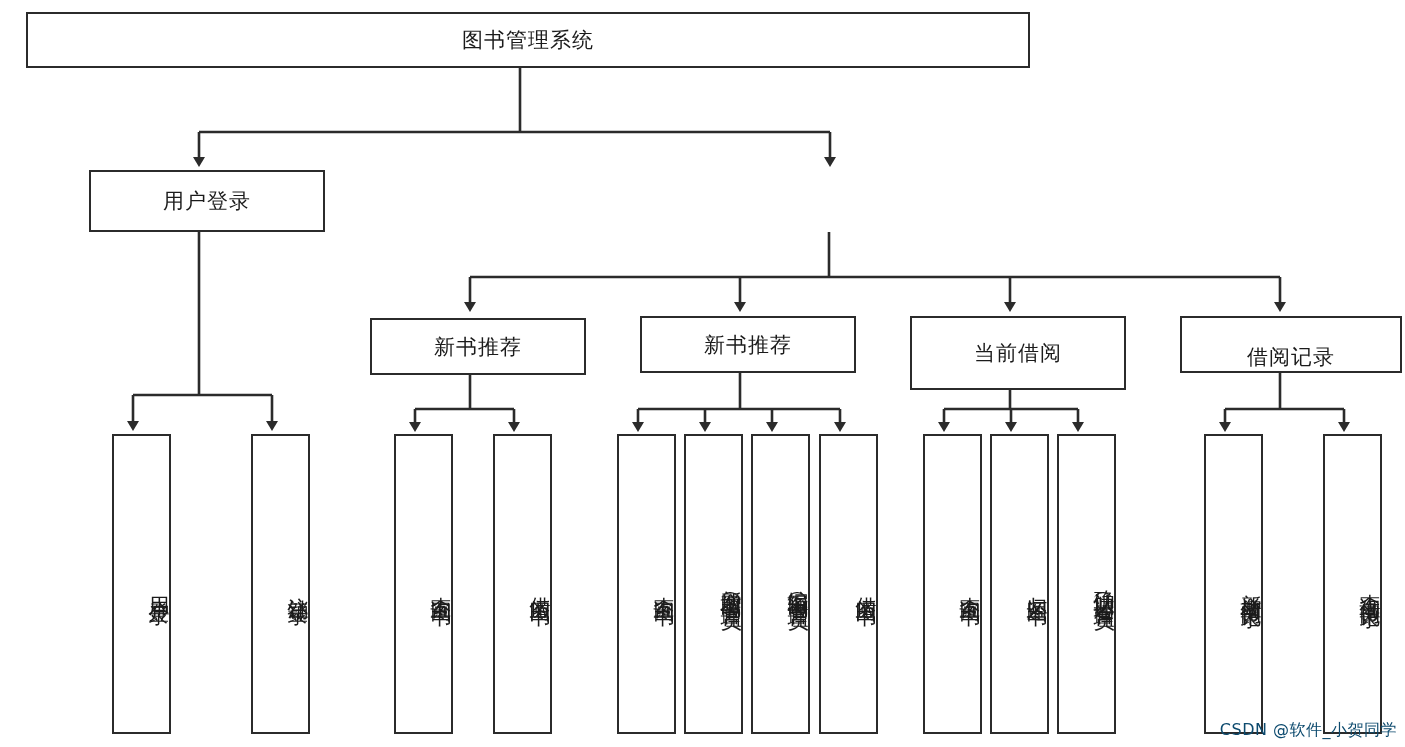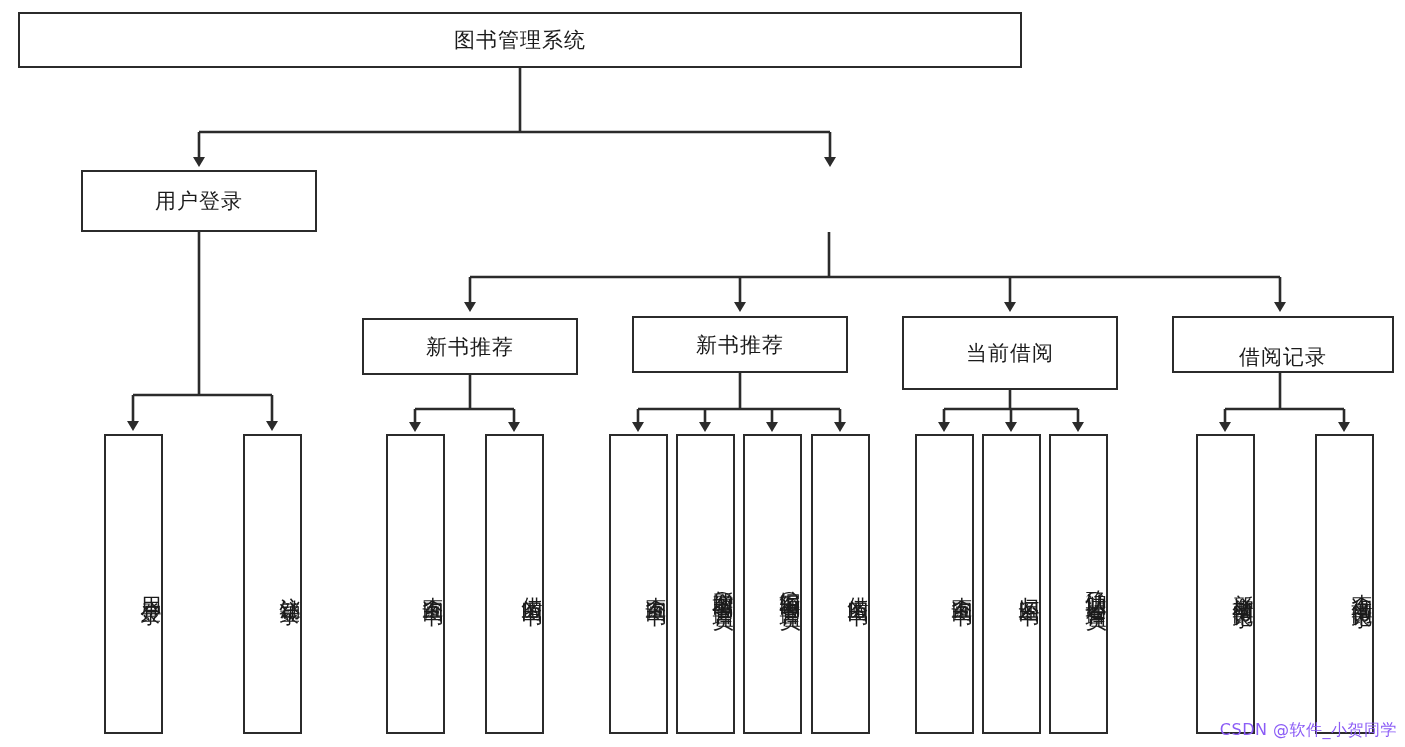--- a/index.html
+++ b/index.html
@@ -27,20 +27,21 @@
   }
   .node {
     position: absolute;
     box-sizing: border-box;
     background: #ffffff;
     border: 2px solid #2b2b2b;
     display: flex;
     align-items: center;
     justify-content: center;
     color: #1b1b1b;
+    margin-left: 8px;
   }
   .node.horiz {
     font-size: 21px;
     letter-spacing: 1px;
   }
   .node.vert {
     writing-mode: vertical-rl;
     text-orientation: upright;
     font-size: 21px;
     letter-spacing: 3px;
@@ -52,21 +53,21 @@
   .node.vert .vtext {
     writing-mode: vertical-rl;
     text-orientation: upright;
     white-space: nowrap;
   }
   .watermark {
     position: absolute;
     right: 8px;
     bottom: 6px;
     font-size: 16px;
-    color: #8b5cf6;
+    color: #0c4a6e;
     letter-spacing: 0.5px;
     white-space: nowrap;
   }
 </style>
 </head>
 <body>
 
 <div id="canvas">
 
   <svg class="edges" viewBox="0 0 1405 747">

